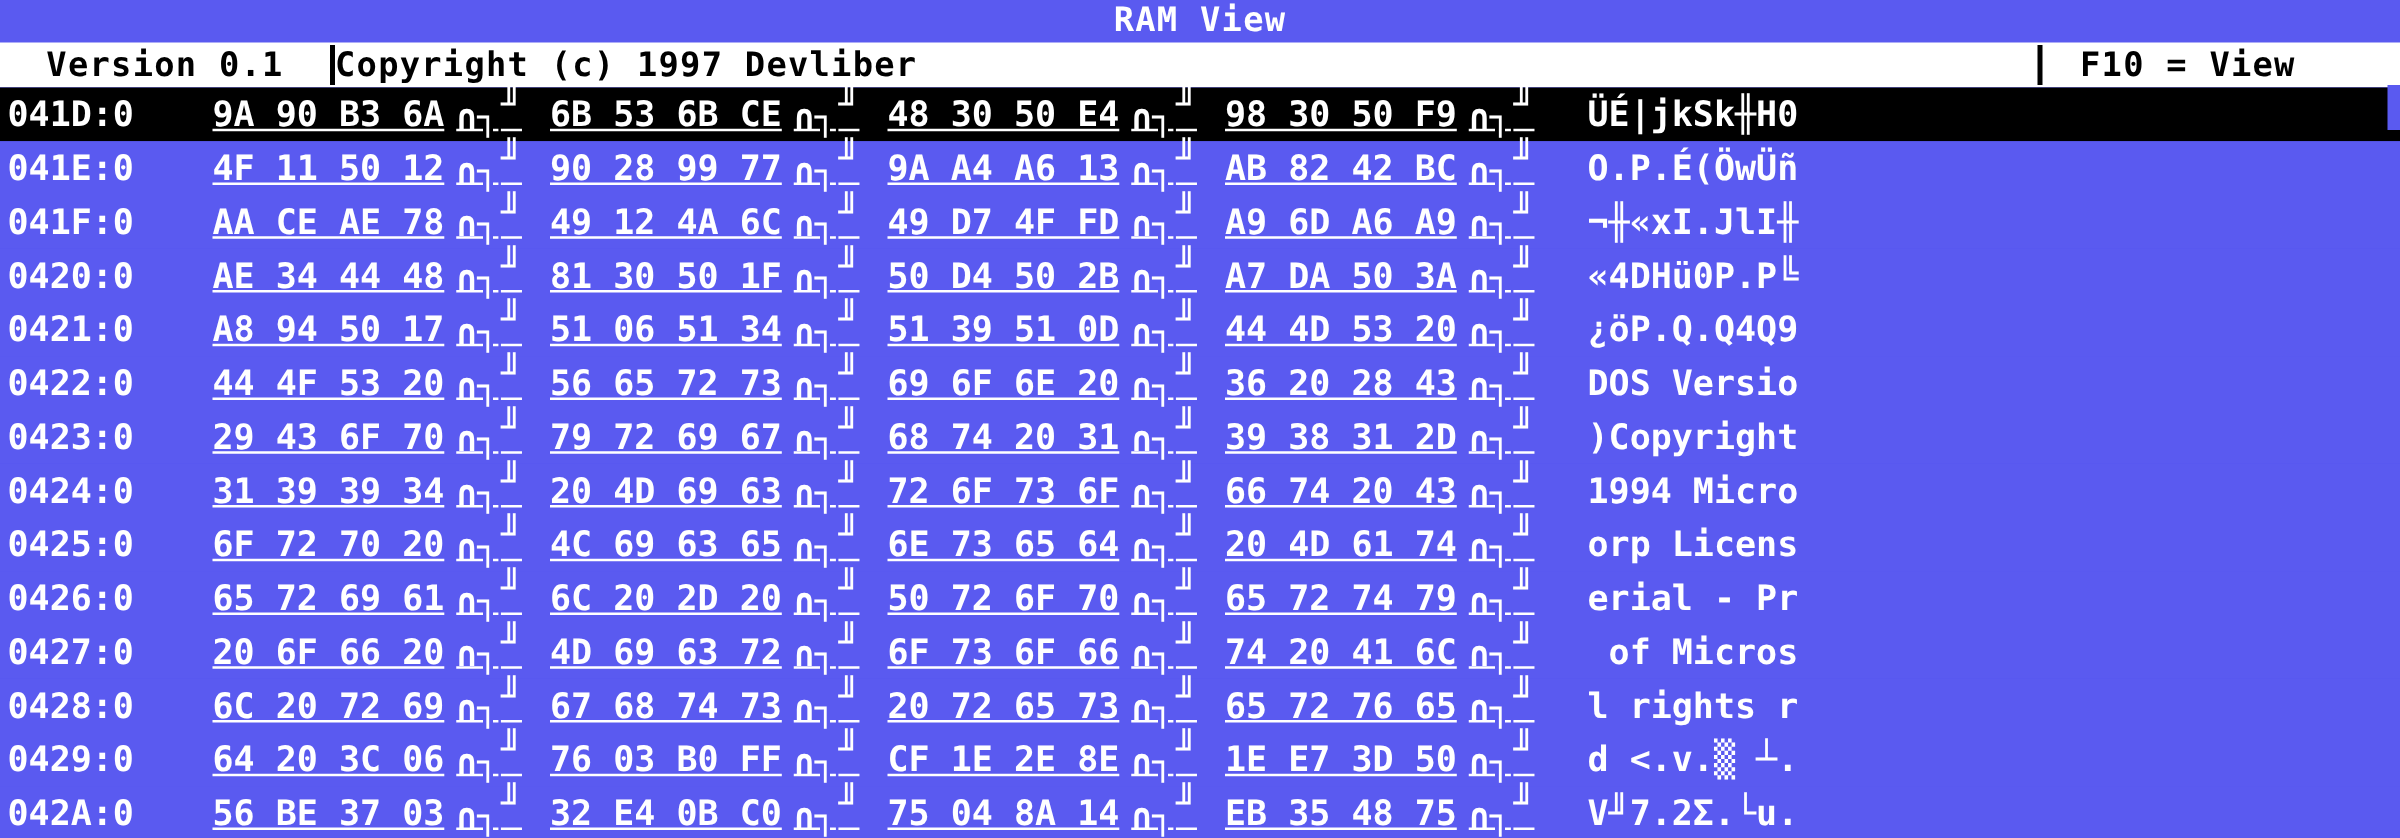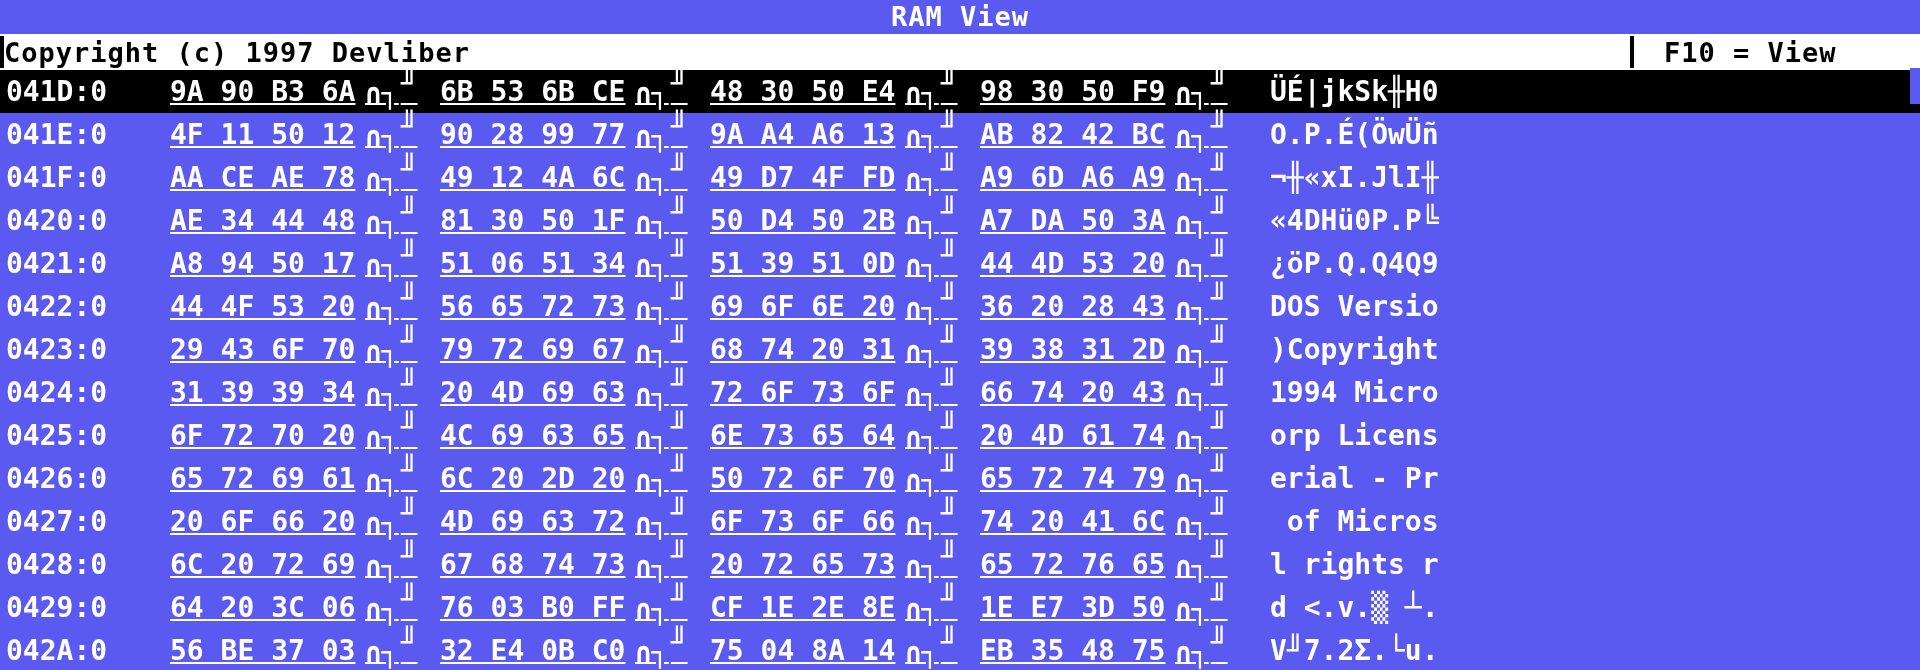--- a/index.html
+++ b/index.html
@@ -148,20 +148,21 @@
 </head>
 <body>
 
 <div id="app">
 
   <div class="titlebar">
     <span>RAM View</span>
   </div>
 
   <div class="infobar">
+    <span class="cell-version">Version 0.1</span>
     <span class="vrule"></span>
     <span class="cell-copyright">Copyright (c) 1997 Devliber</span>
     <span class="vrule"></span>
     <span class="cell-exit">F10 = View</span>
   </div>
 
   <div class="dump" id="dump">
       <div class="row selected"><span class="addr">041D:0</span><span class="grp"><span class="bytes">9A 90 B3 6A</span><span class="sep"><span class="s1">∩┐</span><span class="s2">╜</span></span></span><span class="grp"><span class="bytes">6B 53 6B CE</span><span class="sep"><span class="s1">∩┐</span><span class="s2">╜</span></span></span><span class="grp"><span class="bytes">48 30 50 E4</span><span class="sep"><span class="s1">∩┐</span><span class="s2">╜</span></span></span><span class="grp"><span class="bytes">98 30 50 F9</span><span class="sep"><span class="s1">∩┐</span><span class="s2">╜</span></span></span><span class="ascii">ÜÉ|jkSk╫H0</span></div>
       <div class="row"><span class="addr">041E:0</span><span class="grp"><span class="bytes">4F 11 50 12</span><span class="sep"><span class="s1">∩┐</span><span class="s2">╜</span></span></span><span class="grp"><span class="bytes">90 28 99 77</span><span class="sep"><span class="s1">∩┐</span><span class="s2">╜</span></span></span><span class="grp"><span class="bytes">9A A4 A6 13</span><span class="sep"><span class="s1">∩┐</span><span class="s2">╜</span></span></span><span class="grp"><span class="bytes">AB 82 42 BC</span><span class="sep"><span class="s1">∩┐</span><span class="s2">╜</span></span></span><span class="ascii">O.P.É(ÖwÜñ</span></div>
       <div class="row"><span class="addr">041F:0</span><span class="grp"><span class="bytes">AA CE AE 78</span><span class="sep"><span class="s1">∩┐</span><span class="s2">╜</span></span></span><span class="grp"><span class="bytes">49 12 4A 6C</span><span class="sep"><span class="s1">∩┐</span><span class="s2">╜</span></span></span><span class="grp"><span class="bytes">49 D7 4F FD</span><span class="sep"><span class="s1">∩┐</span><span class="s2">╜</span></span></span><span class="grp"><span class="bytes">A9 6D A6 A9</span><span class="sep"><span class="s1">∩┐</span><span class="s2">╜</span></span></span><span class="ascii">¬╫«xI.JlI╫</span></div>

